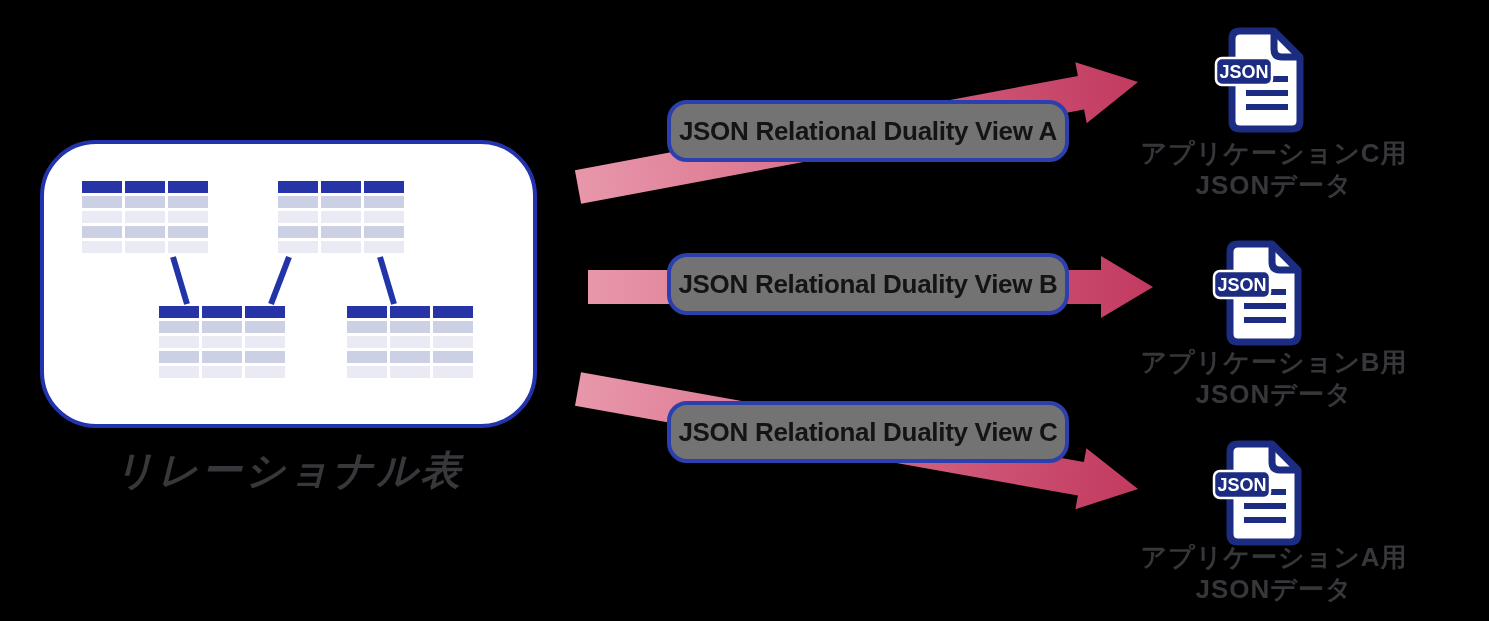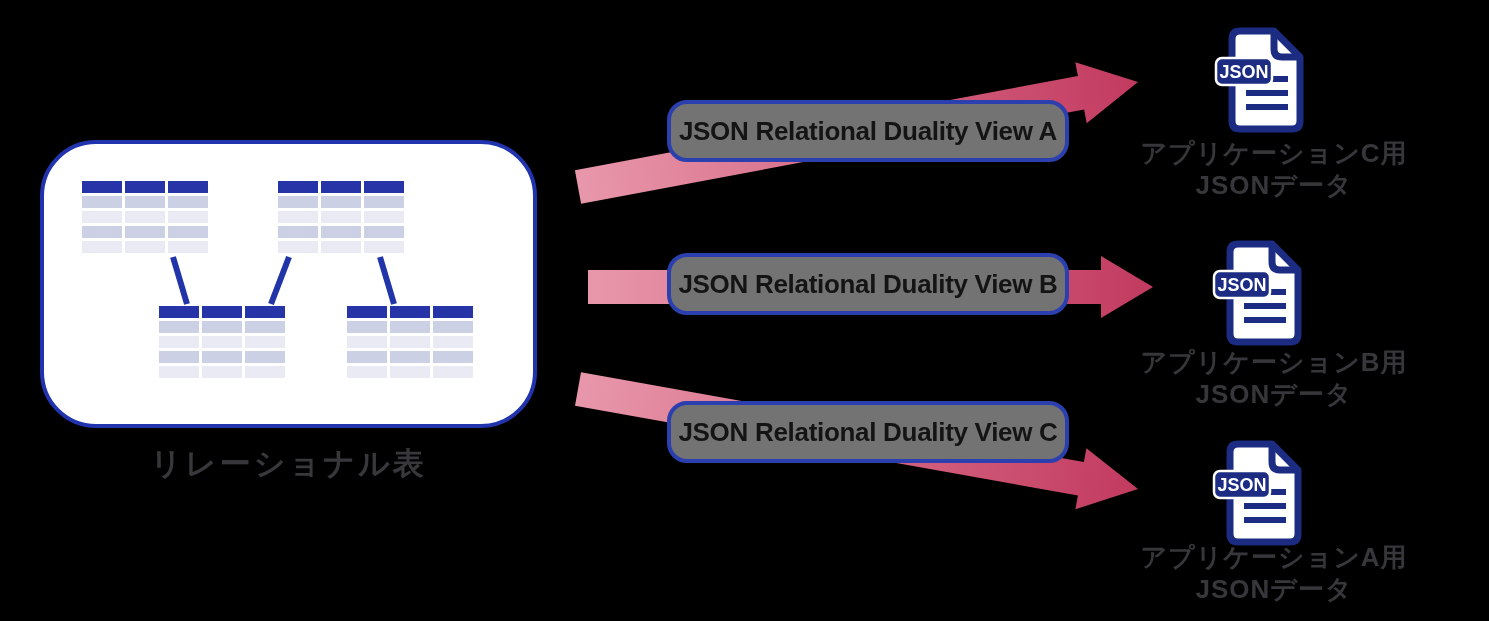--- a/index.html
+++ b/index.html
@@ -11,22 +11,22 @@
   .canvas{position:relative;width:1489px;height:621px;background:#000;}
 
   
   .panel{
     position:absolute;left:40px;top:140px;width:497px;height:288px;
     background:#fff;border:4px solid #2134ae;border-radius:56px;
     box-sizing:border-box;z-index:1;
   }
   .panel-label{
     position:absolute;left:40px;top:443px;width:497px;
-    text-align:center;font-size:31px;font-weight:bold;
-    color:#38383c;letter-spacing:3px;z-index:2;
+    text-align:center;font-size:40px;font-weight:bold;
+    color:#38383c;letter-spacing:3px;z-index:2;font-style:italic;
   }
 
   
   .rel-table{
     position:absolute;width:126px;display:grid;
     grid-template-columns:repeat(3,1fr);gap:3px;z-index:2;
   }
   .rel-table .cell{height:12px;}
   .t1{left:82px;top:181px}
   .t2{left:278px;top:181px}

